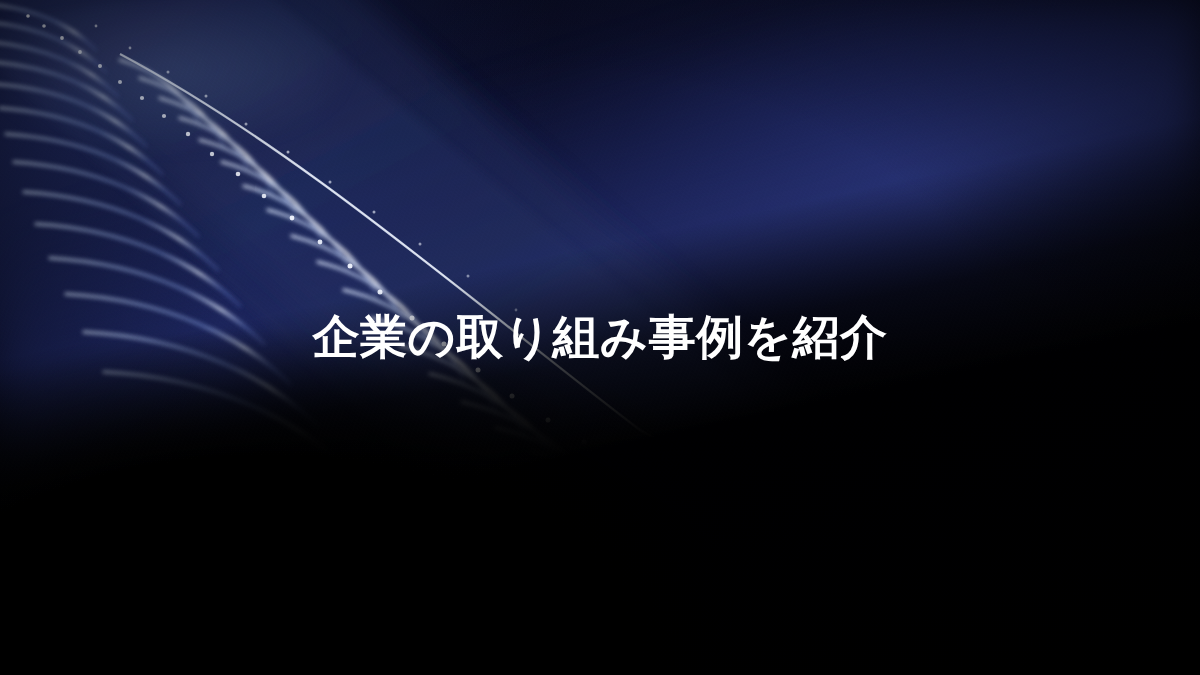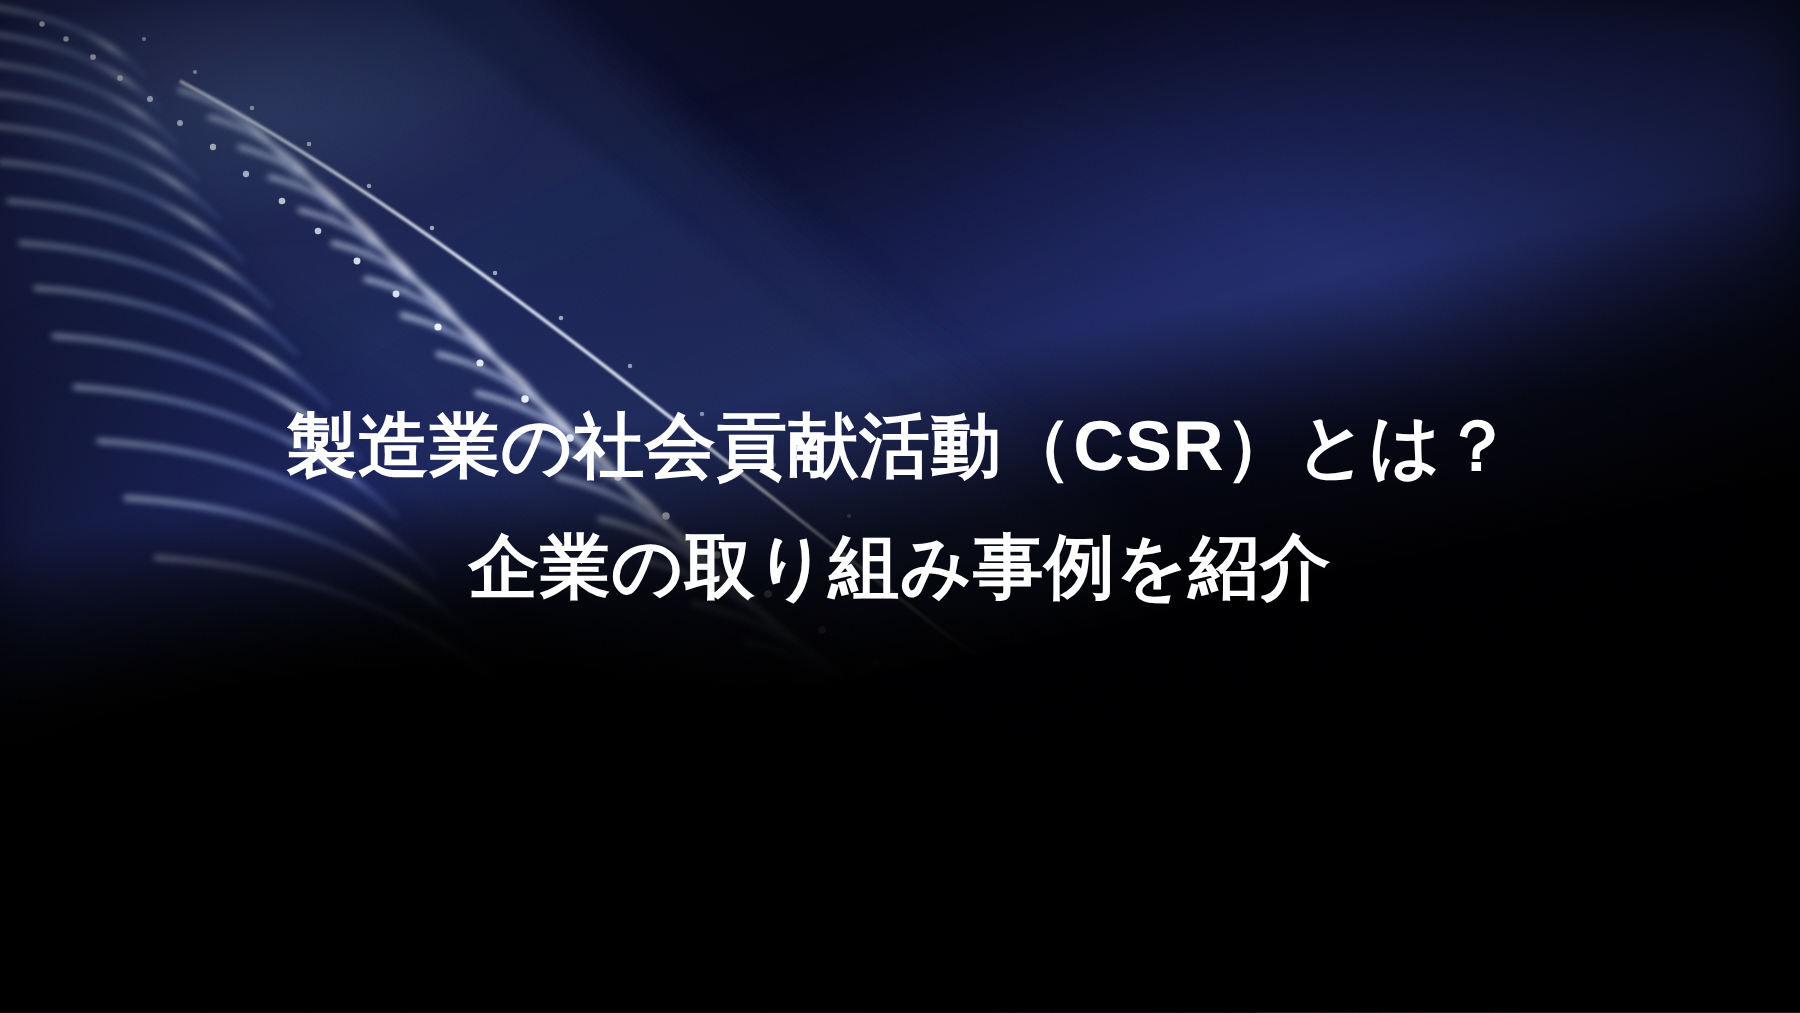--- a/index.html
+++ b/index.html
@@ -289,17 +289,16 @@
     </g>
   </svg>
 
   <div class="bg-layer" id="bg-crest-glow"></div>
   <div class="bg-layer" id="bg-dark-wedge"></div>
   <div class="bg-layer" id="bg-dark-wedge2"></div>
   <div class="bg-layer" id="bg-grain"></div>
   <div class="bg-layer" id="bg-vignette"></div>
 
   <div id="headline">
-    <div class="headline-line" id="headline-line-1">製造業の社会貢献活動（CSR）とは？</div>
     <div class="headline-line" id="headline-line-2">企業の取り組み事例を紹介</div>
   </div>
 
 </div>
 
 </body></html>

